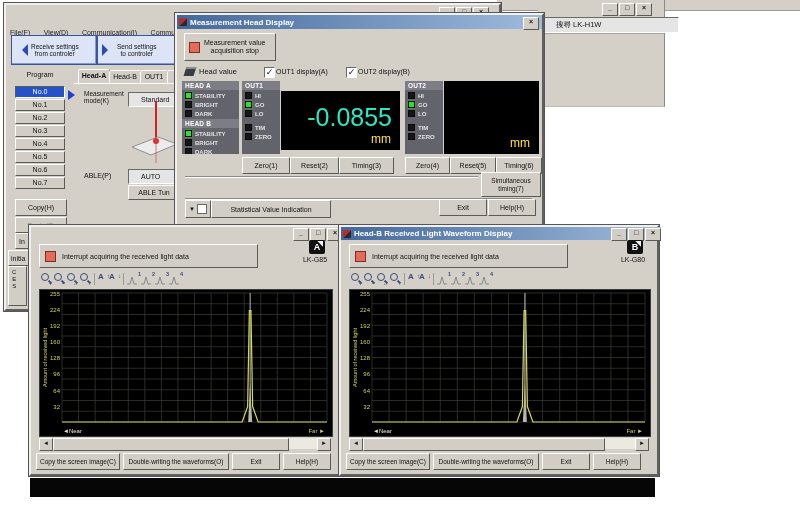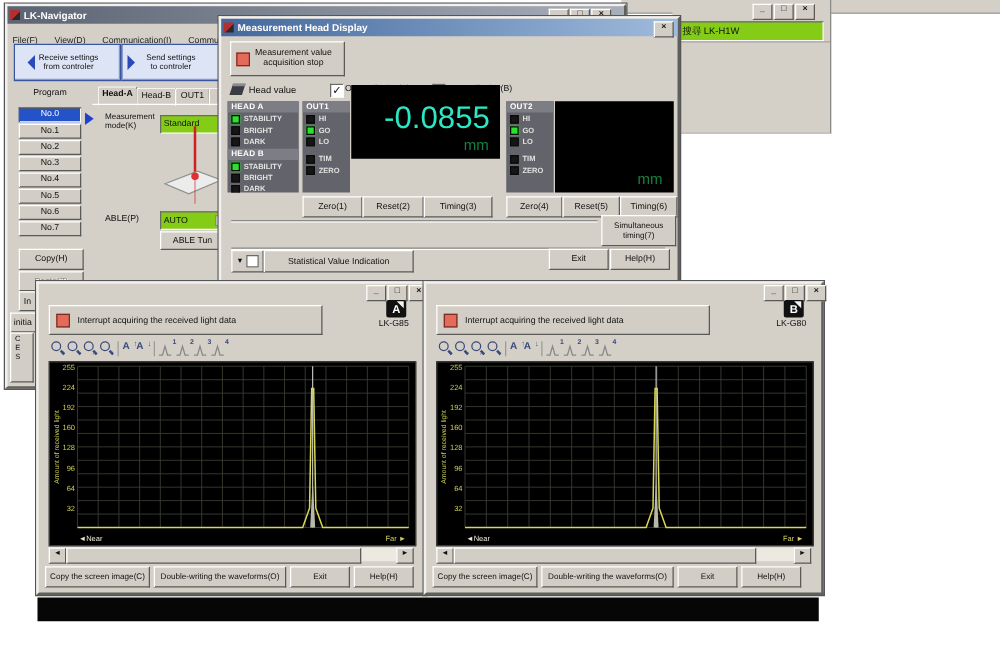--- a/index.html
+++ b/index.html
@@ -10,41 +10,41 @@
   .titlebar{position:absolute;display:flex;align-items:center;gap:3px;color:#fff;font-weight:bold;font-size:8px;padding:0 2px;overflow:hidden;white-space:nowrap}
   .tb-main{background:linear-gradient(90deg,#5c6474,#a8aeba)}
   .tb-blue{background:linear-gradient(90deg,#44689c,#9fbbdc)}
   .tbicon{width:8px;height:8px;background:linear-gradient(135deg,#b03030 55%,#2a2a2a 55%);flex:0 0 auto}
   .cap{position:absolute;display:flex;gap:1px}
   .capb{width:14px;height:11px;background:#d2cec6;border:1px solid;border-color:#fff #5a5a56 #5a5a56 #fff;
         font-size:7px;line-height:8px;text-align:center;font-weight:bold;color:#111}
   .btn{position:absolute;background:#d2cec6;border:1px solid;border-color:#fff #5a5a56 #5a5a56 #fff;
        font-size:7px;display:flex;align-items:center;justify-content:center;text-align:center;color:#111;overflow:hidden}
   .btn2l{white-space:pre-line;line-height:1.15}
-  .sunk{position:absolute;background:#84cc16;border:1px solid;border-color:#6a6a66 #fff #fff #6a6a66;font-size:7px;
-        display:flex;align-items:center;padding:0 2px;overflow:hidden}
+  .sunk{position:absolute;background:#e5e5e5;border:1px solid;border-color:#6a6a66 #fff #fff #6a6a66;font-size:7px;
+        display:flex;align-items:center;padding:0 12px;overflow:hidden}
   .menu-item{font-size:7px;margin-right:9px;color:#222}
   .toolbtn{position:absolute;background:#dde4f6;border:1px solid #3a55a0;box-shadow:inset -1px -1px 0 #8898c8;
            display:flex;align-items:center;gap:3px;font-size:6.5px;line-height:1.15;white-space:pre-line;text-align:center;padding:0 2px}
   .bluearrow{width:0;height:0;border:6px solid transparent;flex:0 0 auto}
   .tab{position:absolute;background:#d2cec6;border:1px solid;border-color:#fff #5a5a56 transparent #fff;
        font-size:7px;text-align:center;line-height:12px;border-radius:2px 2px 0 0}
   .prog{width:48px;height:10px;line-height:10px;text-align:center;font-size:7px;background:#d2cec6;
         border:1px solid;border-color:#fff #5a5a56 #5a5a56 #fff;margin-bottom:1px;color:#111}
   .prog.sel{background:#2452c8;color:#fff;border-color:#5a5a56 #fff #fff #5a5a56}
   .panel{position:absolute;background:#63636b;overflow:hidden}
   .phead{background:#7d7d85;color:#fff;font-size:6.5px;font-weight:bold;padding:1px 3px;letter-spacing:.2px}
   .led-row{display:flex;align-items:center;gap:3px;margin:2px 3px 1px}
   .led-row.gap{margin-top:7px}
   .led{width:5px;height:5px;background:#161616;border:1px solid #0a0a0a;flex:0 0 auto}
   .led.on{background:#2ee02e;box-shadow:0 0 2px #2ee02e}
   .led-label{font-size:6px;color:#e2e2e2;font-weight:bold}
   .display{position:absolute;background:#000;overflow:hidden}
   .dispval{position:absolute;right:8px;top:12px;font-size:25px;color:#2be8c4;letter-spacing:0}
-  .dispunit{position:absolute;right:9px;bottom:4px;font-size:12px;color:#15803d}
+  .dispunit{position:absolute;right:9px;bottom:4px;font-size:12px;color:#fde047}
   .cb{position:absolute;width:9px;height:9px;background:#fff;border:1px solid;border-color:#6a6a66 #fff #fff #6a6a66;
       font-size:9px;line-height:9px;text-align:center;color:#111}
   .cblabel{position:absolute;font-size:7px;color:#111;white-space:nowrap}
   .groove{position:absolute;height:1px;background:#8a8a86;box-shadow:0 1px 0 #fff}
   .mag{position:relative;width:13px;height:14px;display:inline-block;flex:0 0 auto}
   .mag::before{content:"";position:absolute;left:2px;top:1px;width:6px;height:6px;border:1.5px solid #3a4a7c;border-radius:50%}
   .mag::after{content:"";position:absolute;left:9px;top:9px;width:4px;height:2px;background:#3a4a7c;transform:rotate(45deg)}
   .magmark{position:absolute;right:0;bottom:0;font-size:5px;color:#3a4a7c;font-weight:bold}
   .aicon{position:relative;width:11px;height:14px;font-size:8px;font-weight:bold;color:#3a4a7c;flex:0 0 auto}
   .aarrow{position:absolute;right:-1px;top:1px;font-size:6px}
@@ -77,24 +77,20 @@
     <div class="cap" style="left:64px;top:3px">
       <div class="capb">_</div>
       <div class="capb">□</div>
       <div class="capb">×</div>
     </div>
     <div class="sunk" style="left:5px;top:17px;width:110px;height:14px;font-size:7.5px">搜尋 LK-H1W</div>
     <div class="abs" style="left:0;top:33px;width:126px;height:1px;background:#a8a5a0"></div>
   </div>
 
   <div class="win" style="left:4px;top:3px;width:493px;height:304px">
-    <div class="titlebar tb-main" style="left:0;top:0;width:489px;height:14px">
-      <span class="tbicon"></span>
-      <span>LK-Navigator</span>
-    </div>
     <div class="cap" style="left:433px;top:2px">
       <div class="capb">_</div>
       <div class="capb">□</div>
       <div class="capb">×</div>
     </div>
     <div class="abs" style="left:4px;top:16px;width:480px;height:12px;white-space:nowrap">
       <span class="menu-item">File(F)</span>
       <span class="menu-item">View(D)</span>
       <span class="menu-item">Communication(I)</span>
       <span class="menu-item">Communicatio</span>
@@ -232,21 +228,21 @@
           <div class="led-row gap">
             <span class="led"></span>
             <span class="led-label">TIM</span>
           </div>
           <div class="led-row">
             <span class="led"></span>
             <span class="led-label">ZERO</span>
           </div>
         </div>
     </div>
-    <div class="display" style="left:104px;top:53px;width:119px;height:59px">
+    <div class="display" style="left:104px;top:76px;width:119px;height:59px">
       <div class="dispval">-0.0855</div>
       <div class="dispunit">mm</div>
     </div>
 
     <div class="panel" style="left:228px;top:66px;width:38px;height:73px">
       <div class="phead">OUT2</div>
       <div>
           <div class="led-row">
             <span class="led"></span>
             <span class="led-label">HI</span>
@@ -403,20 +399,24 @@
    </div>
    <div class="footrow" style="left:5px;top:226px">
      <div class="fbtn" style="width:82px">Copy the screen image(C)</div>
      <div class="fbtn" style="width:104px">Double-writing the waveforms(O)</div>
      <div class="fbtn" style="width:46px">Exit</div>
      <div class="fbtn" style="width:46px">Help(H)</div>
    </div>
     </div>
 
   <div class="win wfwin" style="left:339px;top:225px;width:316px;height:247px">
+      <div class="titlebar tb-blue" style="left:0;top:0;width:316px;height:13px">
+     <span class="tbicon"></span>
+     <span>Head-B Received Light Waveform Display</span>
+   </div>
    <div class="cap" style="left:270px;top:1px">
      <div class="capb">_</div>
      <div class="capb">□</div>
      <div class="capb">×</div>
    </div>
    <div class="btn" style="left:8px;top:17px;width:212px;height:22px;justify-content:flex-start;gap:6px;padding-left:5px">
      <span class="redsq"></span>
      <span>Interrupt acquiring the received light data</span>
    </div>
    <div class="badge" style="left:286px;top:13px">B</div>

